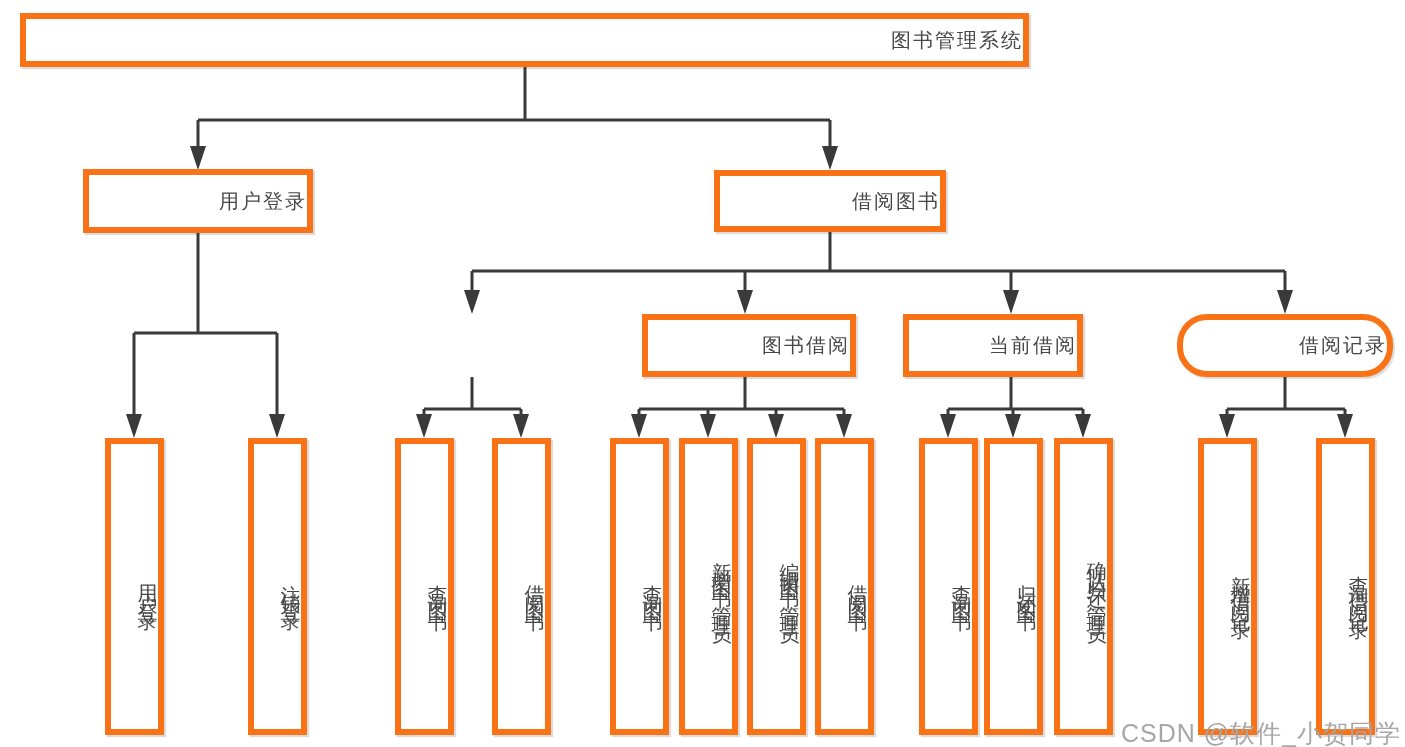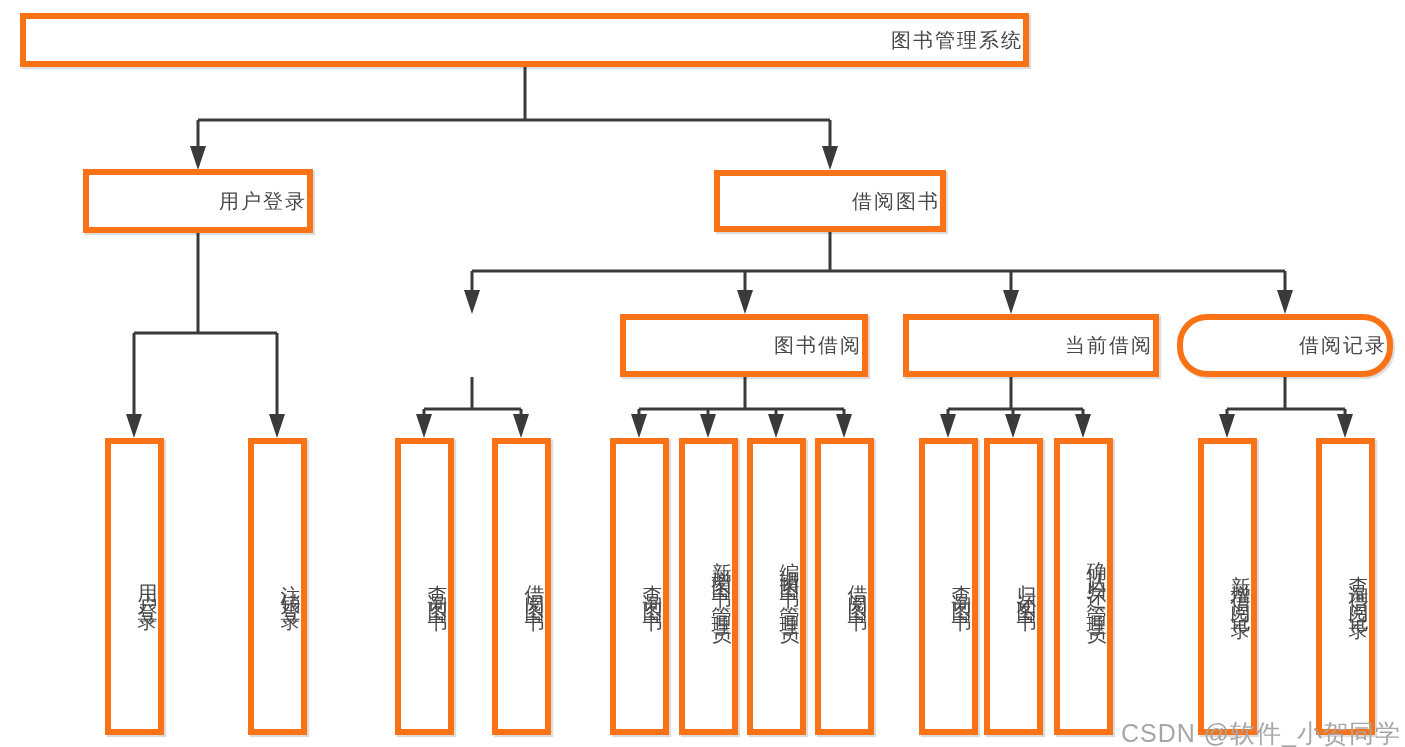--- a/index.html
+++ b/index.html
@@ -106,24 +106,24 @@
     <span class="hlabel">图书管理系统</span>
   </div>
 
   <div class="box" style="left:83px; top:169px; width:230px; height:64px;">
     <span class="hlabel">用户登录</span>
   </div>
   <div class="box" style="left:714px; top:170px; width:232px; height:62px;">
     <span class="hlabel">借阅图书</span>
   </div>
 
-  <div class="box" style="left:620px; top:314px; width:248px; height:63px;">
+  <div class="box" style="left:642px; top:314px; width:214px; height:63px;">
     <span class="hlabel">图书借阅</span>
   </div>
-  <div class="box" style="left:903px; top:314px; width:256px; height:63px;">
+  <div class="box" style="left:903px; top:314px; width:180px; height:63px;">
     <span class="hlabel">当前借阅</span>
   </div>
   <div class="box" style="left:1177px; top:314px; width:216px; height:63px;border-radius:30px;">
     <span class="hlabel">借阅记录</span>
   </div>
 
   <div class="box" style="left:105px; top:438px; width:59px; height:297px;">
     <span class="vlabel">用户登录</span>
   </div>
   <div class="box" style="left:248px; top:438px; width:59px; height:297px;">

